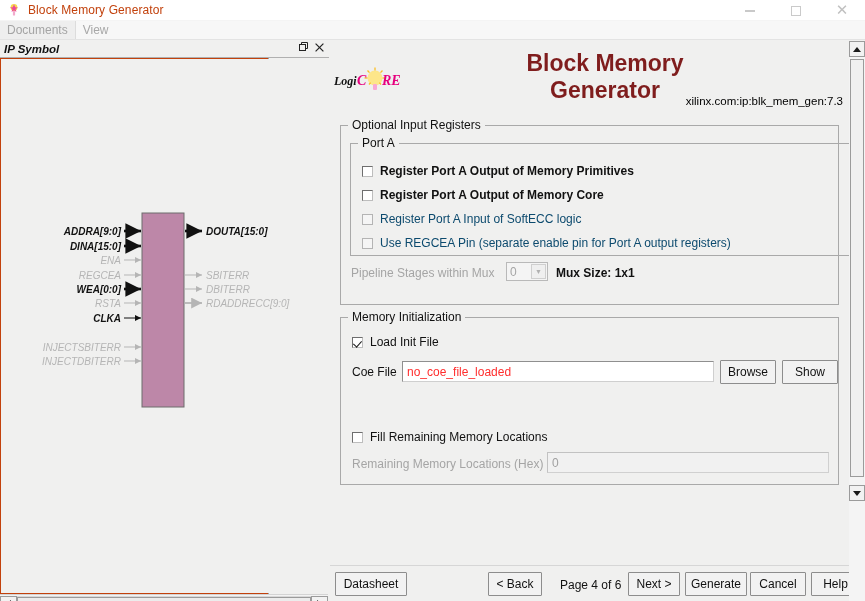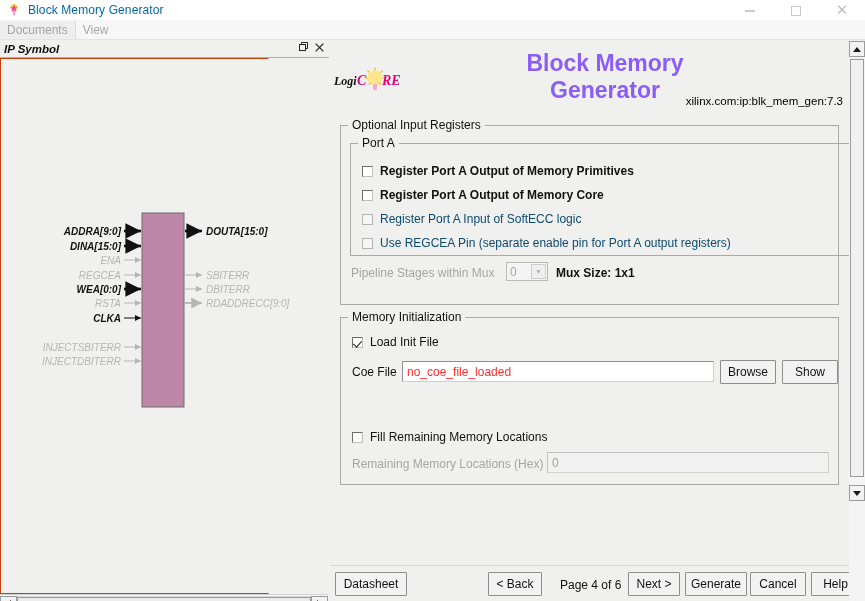--- a/index.html
+++ b/index.html
@@ -15,21 +15,21 @@
   .app { position: relative; width: 865px; height: 601px; background: #f0f0ef; }
 
   
   .titlebar {
     position: absolute; left: 0; top: 0; width: 865px; height: 21px;
     background: #ffffff; display: flex; align-items: center;
     border-bottom: 1px solid #f4f4f4;
   }
   .titlebar-icon { margin-left: 7px; width: 14px; height: 14px; position: relative; }
   .titlebar-title {
-    margin-left: 7px; font-size: 12px; color: #0369a1; letter-spacing: .1px;
+    margin-left: 7px; font-size: 12px; color: #c2410c; letter-spacing: .1px;
   }
   .winbtns { position: absolute; right: 0; top: 0; height: 21px; display: flex; }
   .winbtn {
     width: 46px; height: 21px; display: flex; align-items: center; justify-content: center;
     color: #c8c8c8; font-size: 12px;
   }
   .winbtn .dash { width: 10px; height: 2px; background: #c9c9c9; display:block; }
   .winbtn .sq { width: 10px; height: 10px; border: 1.4px solid #cacaca; display:block; }
   .winbtn .xx { font-size: 15px; color: #c0c0c0; line-height: 1; font-family:"DejaVu Sans",sans-serif;}
 
@@ -81,21 +81,21 @@
   .rightpanel {
     position: absolute; left: 330px; top: 41px; width: 535px; height: 560px;
     background: #f0f0ef;
   }
   .header {
     position: absolute; left: 0; top: 0; width: 519px; height: 72px; background: #f0f0ef;
   }
   .logo { position: absolute; left: 4px; top: 26px; width: 72px; height: 28px; }
   .bigtitle {
     position: absolute; left: 90px; top: 9px; width: 370px;
-    text-align: center; font-size: 23px; font-weight: bold; color: #8b5cf6;
+    text-align: center; font-size: 23px; font-weight: bold; color: #7f1d1d;
     line-height: 27px; font-family: "Liberation Sans", sans-serif;
   }
   .vers {
     position: absolute; right: 6px; top: 54px; font-size: 11.5px; color: #000;
   }
 
   .content {
     position: absolute; left: 0; top: 72px; width: 519px; height: 452px;
     background: #f0f0ef;
   }

